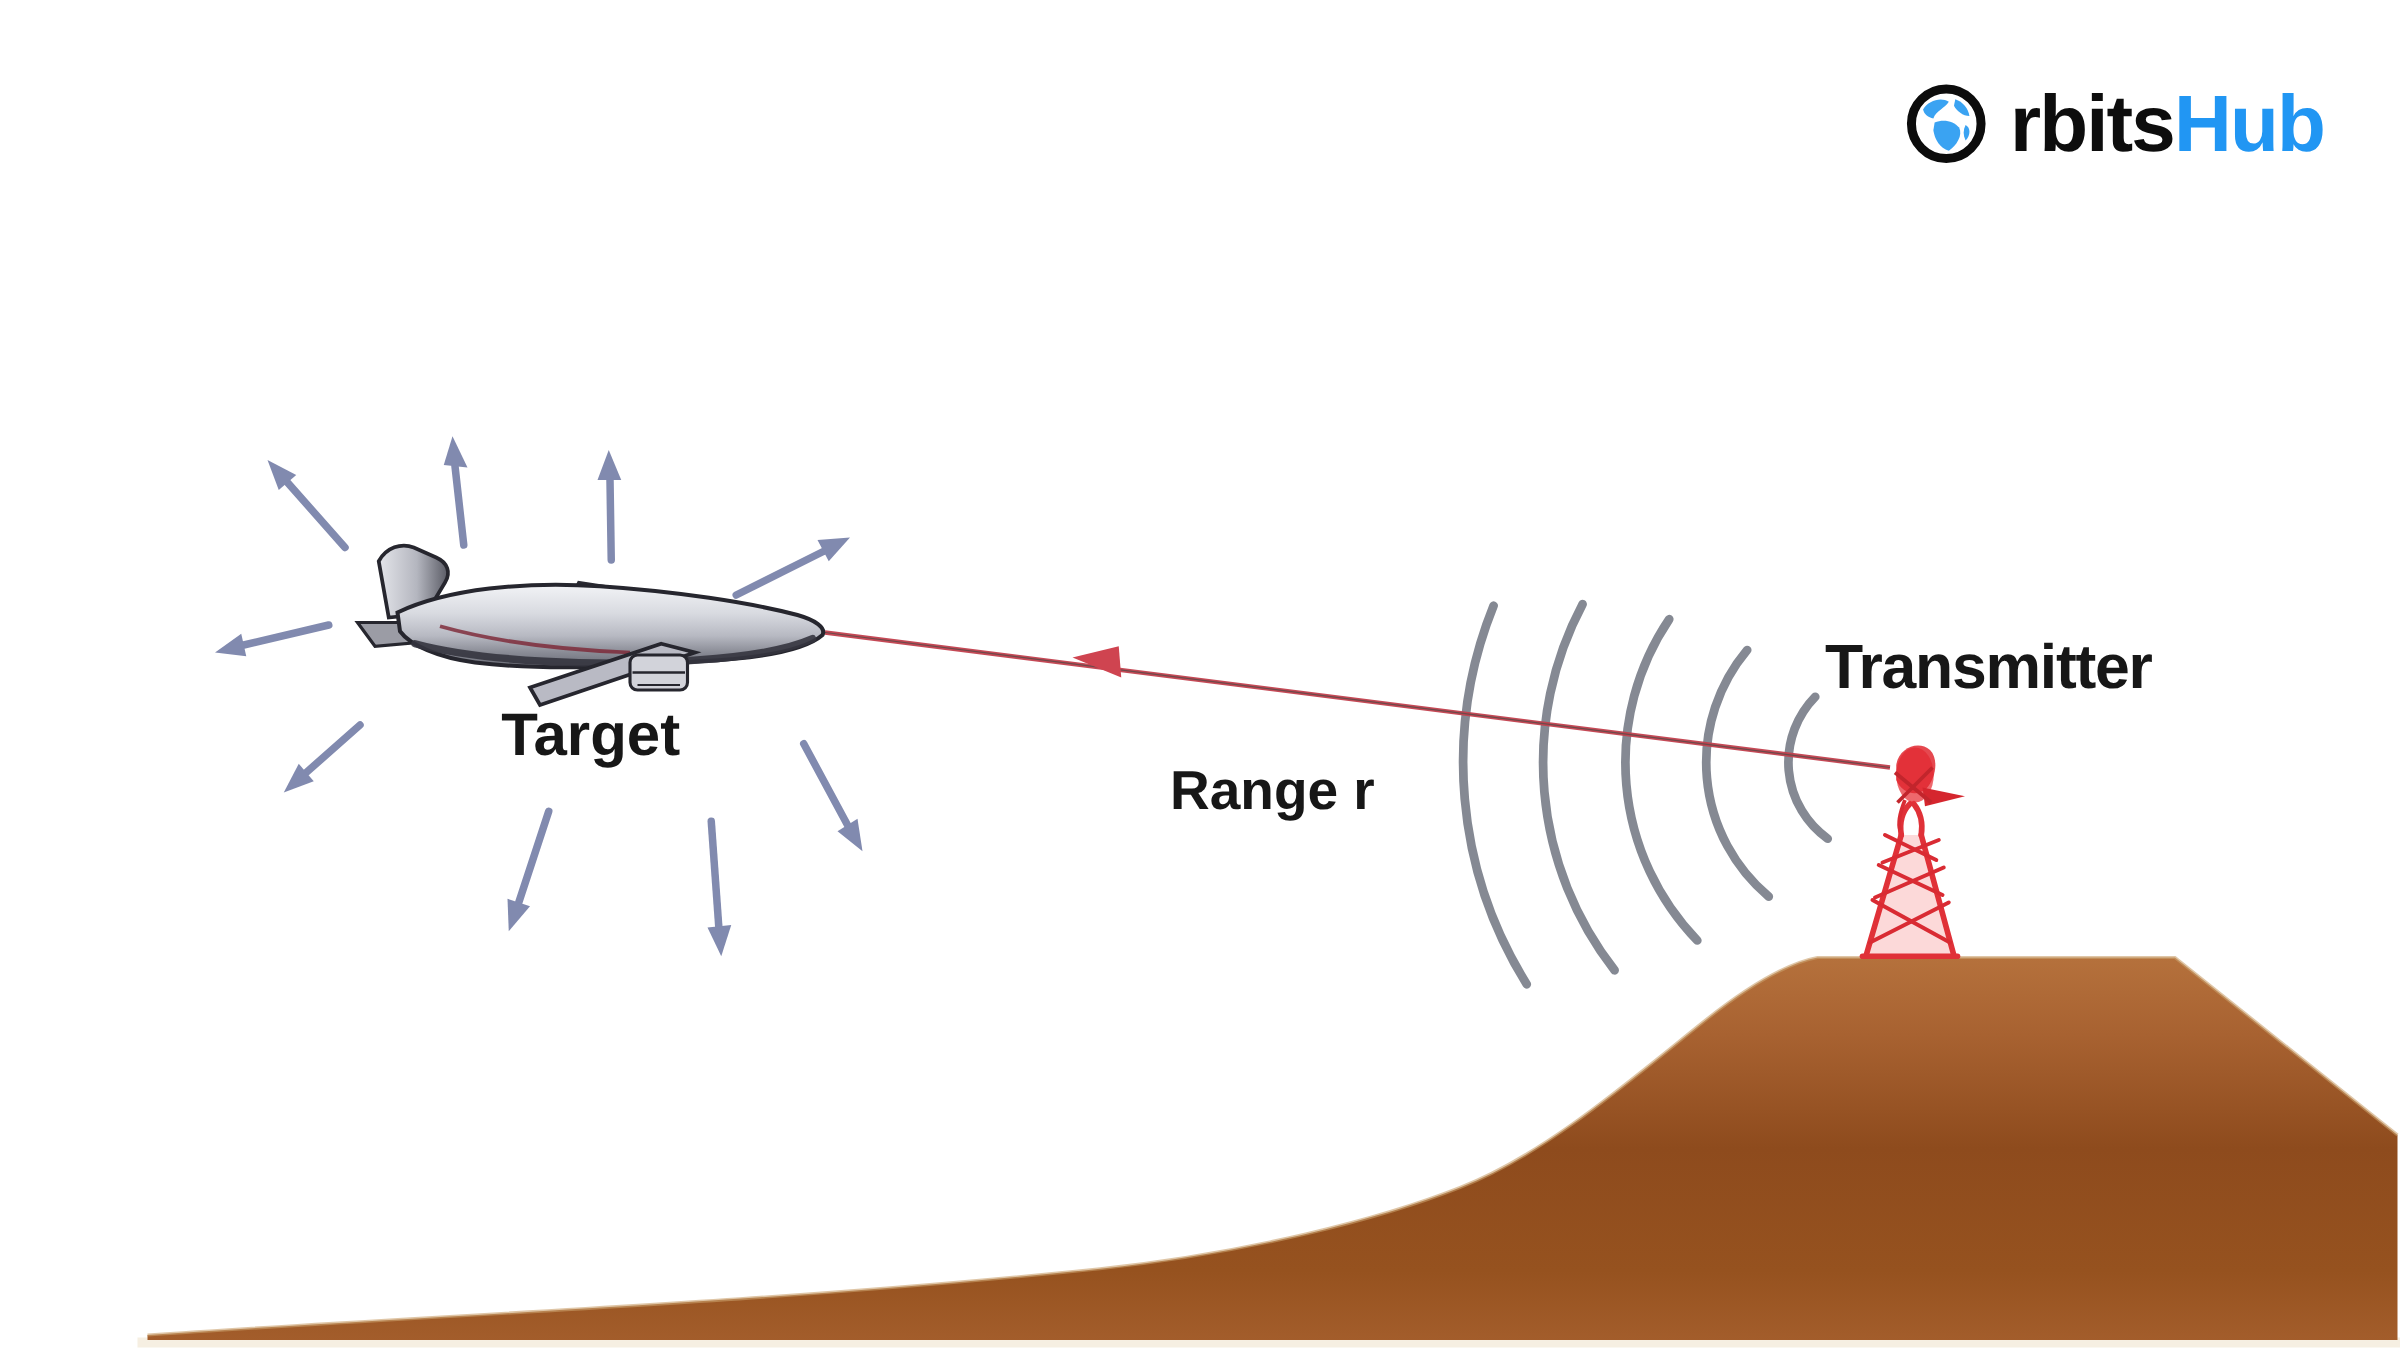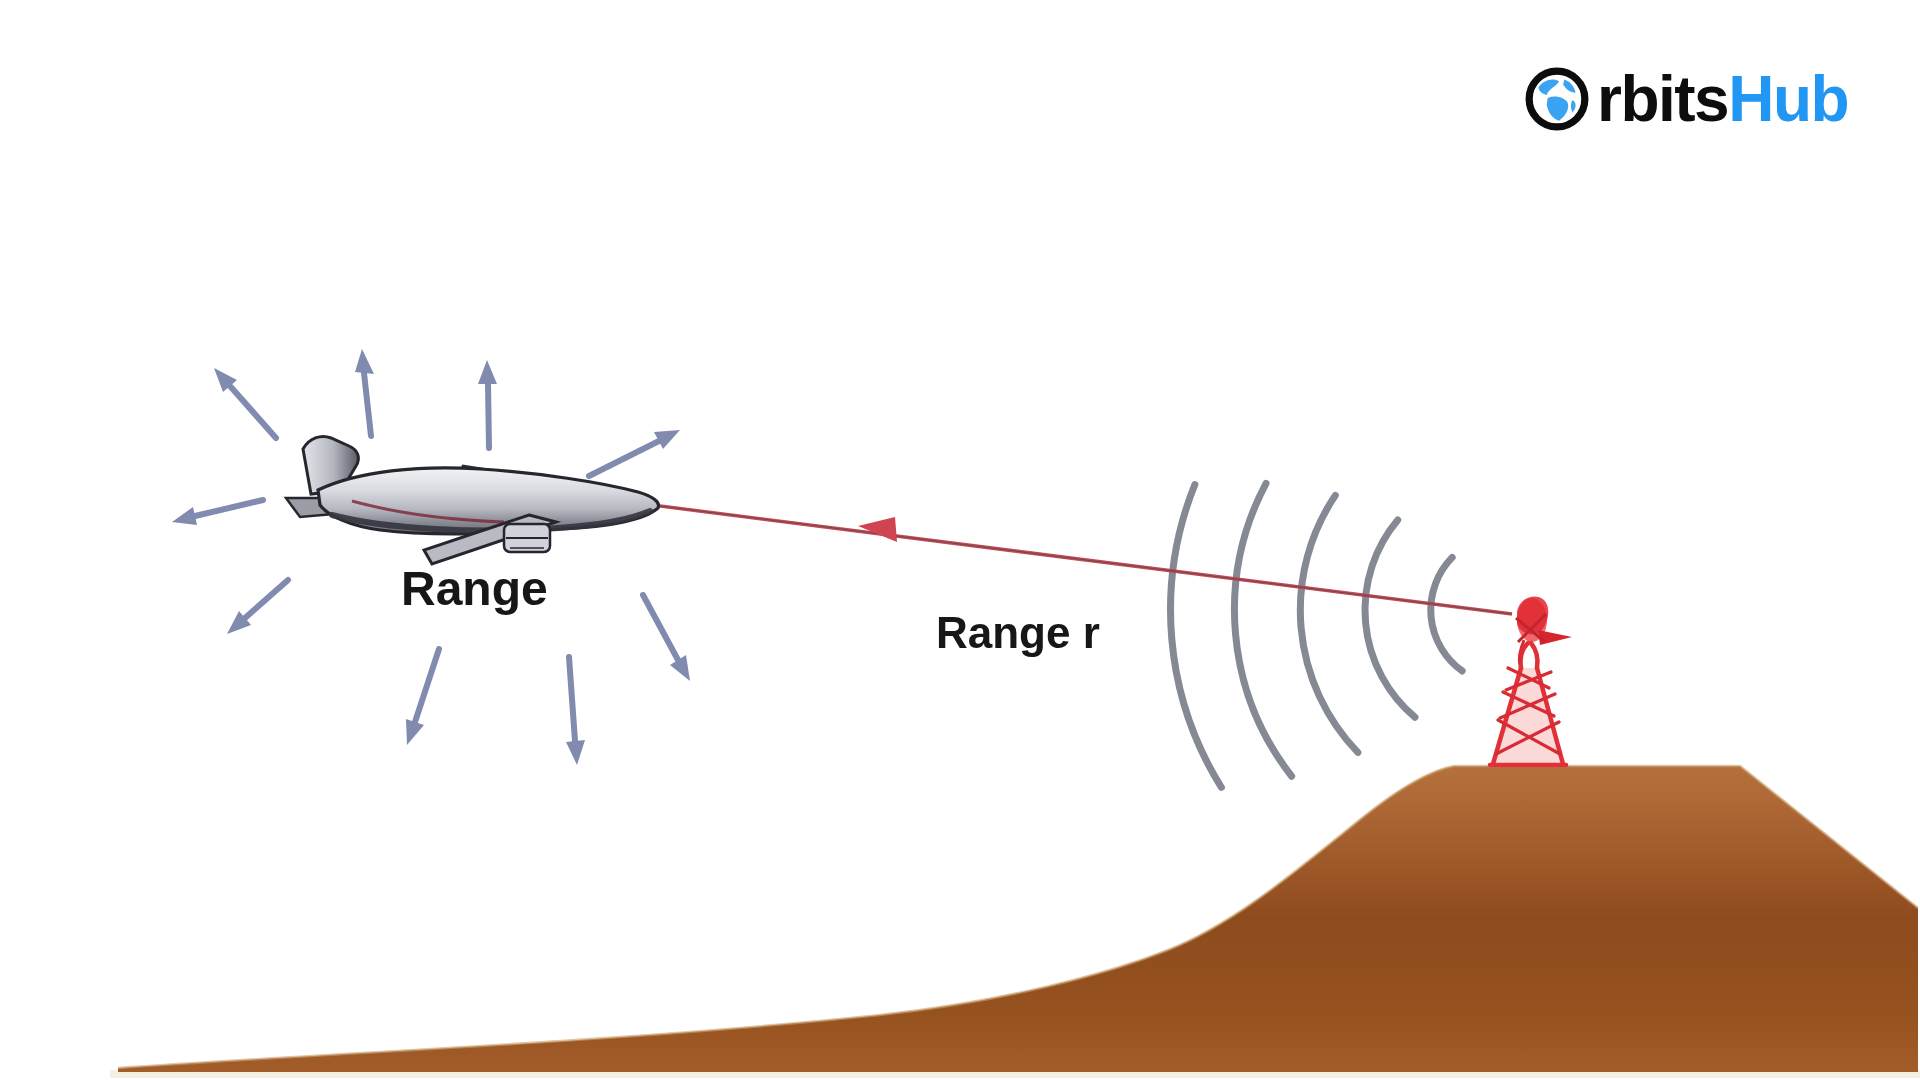--- a/index.html
+++ b/index.html
@@ -5,21 +5,21 @@
   html,body{margin:0;padding:0;background:#ffffff;}
   .stage{position:relative;width:1920px;height:1080px;overflow:hidden;
          font-family:"Liberation Sans",sans-serif;background:#ffffff;}
   .scene{position:absolute;left:0;top:0;width:1920px;height:1080px;}
   .diagram-label{position:absolute;font-weight:bold;color:#171717;line-height:1;white-space:nowrap;}
   .label-target{left:401px;top:565px;font-size:48px;letter-spacing:0px;}
   .label-range{left:936px;top:583px;font-size:44px;margin-top:28px;}
   .label-transmitter{left:1460px;top:508px;font-size:50px;letter-spacing:-1px;}
   .watermark{position:absolute;left:1566px;top:999px;font-size:46px;font-weight:bold;
              color:rgba(243,222,196,0.55);letter-spacing:1px;line-height:1.2;white-space:nowrap;}
-  .logo{position:absolute;left:1524px;top:66px;display:flex;align-items:center;gap:7px;}
+  .logo{position:absolute;left:1524px;top:66px;display:flex;align-items:center;gap:18px;}
   .logo-text{font-size:64px;font-weight:700;letter-spacing:-1.5px;line-height:1;color:#0d0d0d;}
   .logo-text .suffix{color:#2196f3;}
   .globe{width:66px;height:66px;display:block;}
 </style>
 </head>
 <body>
 
 <div class="stage">
 
   <svg class="scene" viewBox="0 0 1920 1080">
@@ -161,22 +161,23 @@
             <polygon points="577,765 566,742 585,740" stroke="none"></polygon>
         </g>
         <g>
           <line x1="643" y1="595" x2="678" y2="660"></line>
             <polygon points="690,681 670,665 686,655" stroke="none"></polygon>
         </g>
       </g>
     </g>
   </svg>
 
-  <div class="diagram-label label-target">Range</div>
+  <div class="diagram-label label-target">Target</div>
   <div class="diagram-label label-range">Range r</div>
+  <div class="diagram-label label-transmitter">Transmitter</div>
 
   <div class="logo">
     <svg class="globe" viewBox="0 0 64 64">
       <circle cx="32" cy="32" r="27" fill="#ffffff" stroke="#0c0c0c" stroke-width="7"></circle>
       <g fill="#3aa3f2">
         <path d="M14,21 C18,14 28,11 34,15 C31,20 24,22 22,28 C18,27 15,25 14,21 Z"></path>
         <path d="M39,13 C45,15 49,20 50,26 C45,26 40,22 38,18 Z"></path>
         <path d="M23,31 C30,28 38,30 42,35 C45,41 40,49 34,53 C27,51 23,44 22,37 Z"></path>
         <path d="M47,33 C51,35 51,41 47,45 C45,41 45,37 47,33 Z"></path>
       </g>

